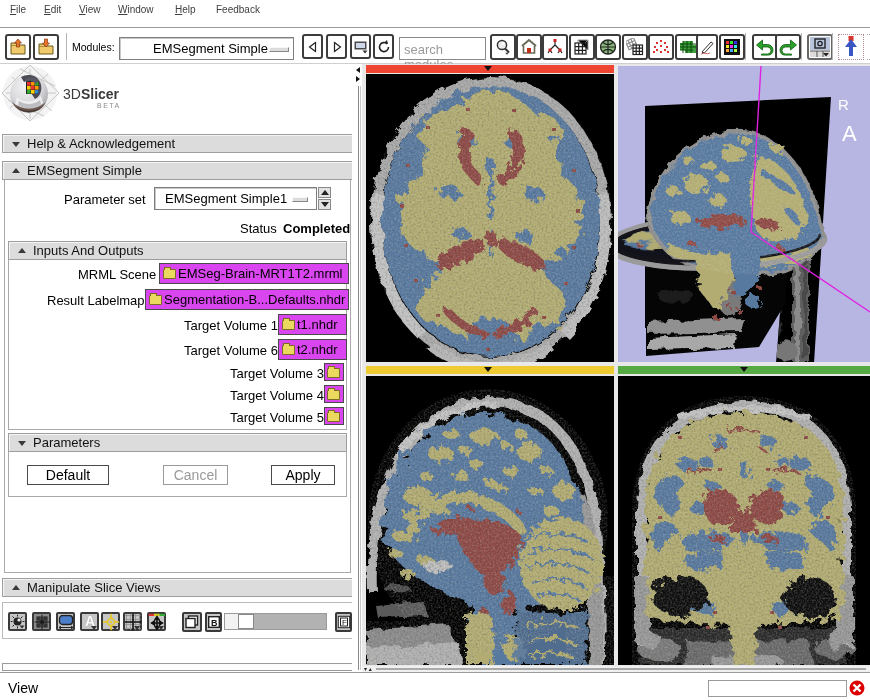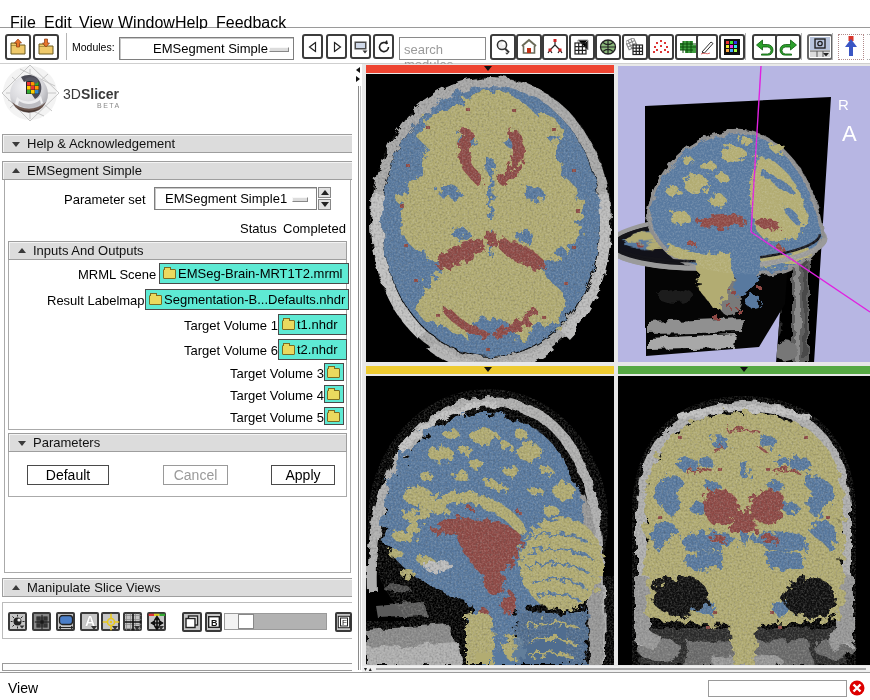--- a/index.html
+++ b/index.html
@@ -1,34 +1,34 @@
 <!DOCTYPE html>
 <html><head>
 <meta charset="utf-8">
 <style>
 * { margin:0; padding:0; box-sizing:border-box; }
 html,body { width:870px; height:700px; background:#fff; font-family:"Liberation Sans", sans-serif; overflow:hidden; position:relative; }
 .abs { position:absolute; }
 
 #menubar { position:absolute; left:0; top:0; width:870px; height:28px; background:#fff; border-bottom:1px solid #9a9a9a; }
-#menubar span { position:absolute; top:14px; font-size:16px; color:#000000; }
+#menubar span { position:absolute; top:4px; font-size:10px; color:#404040; }
 u { text-decoration:underline; }
 
 #toolbar { position:absolute; left:0; top:29px; width:870px; height:35px; background:#fff; border-bottom:1px solid #cfcfcf; }
 .tbtn { position:absolute; top:5px; width:26px; height:26px; background:#fff; border:2px solid #3c3c3c; border-radius:3px; }
 .tsep { position:absolute; top:4px; width:1px; height:27px; background:#b5b5b5; }
 .tbtn svg { position:absolute; left:50%; top:50%; transform:translate(-50%,-50%); }
 
 #lpanel { position:absolute; left:0; top:64px; width:352px; height:609px; background:#fff; }
 .hdr { position:absolute; left:2px; width:351px; height:19px; background:#dcdcdc; border:1px solid #9e9e9e; box-shadow:inset 1px 1px 0 #f4f4f4; font-size:13px; color:#111; line-height:17px; padding-left:24px; }
 .tri { position:absolute; left:9px; width:0; height:0; border-left:4.5px solid transparent; border-right:4.5px solid transparent; }
 .tri.dn { top:7px; border-top:5px solid #3a3a3a; }
 .tri.up { top:6px; border-bottom:5px solid #3a3a3a; }
 .lbl { position:absolute; font-size:13px; color:#000; white-space:nowrap; }
-.fbtn { position:absolute; background:#5eead4; border:1px solid #4a4a4a; font-size:13px; color:#000; white-space:nowrap; }
+.fbtn { position:absolute; background:#d946ef; border:1px solid #4a4a4a; font-size:13px; color:#000; white-space:nowrap; }
 .fold { position:relative; display:inline-block; width:13px; height:10px; background:#ead95e; border:1px solid #7c6c22; border-radius:1px; vertical-align:-1px; margin-right:2px; }
 .fold:before { content:""; position:absolute; left:0px; top:-3px; width:5px; height:2px; background:#ead95e; border:1px solid #7c6c22; border-bottom:none; }
 .pbtn { position:absolute; height:20px; background:#fff; border:1px solid #4a4a4a; font-size:14px; color:#000; text-align:center; line-height:18px; }
 .sbtn { position:absolute; top:548px; width:19px; height:19px; background:#c6c6c6; border:2px solid #3a3a3a; border-radius:2px; }
 .sbtn svg { position:absolute; left:50%; top:50%; transform:translate(-50%,-50%); }
 .ddm { position:absolute; right:0px; bottom:-1px; width:0; height:0; border-left:3px solid transparent; border-right:3px solid transparent; border-top:4px solid #333; }
 
 #views { position:absolute; left:362px; top:64px; width:508px; height:608px; background:#e8e8e8; }
 .colbar { position:absolute; height:8px; }
 .vmark { position:absolute; width:0; height:0; border-left:4px solid transparent; border-right:4px solid transparent; border-top:5px solid #111; }
@@ -279,21 +279,21 @@
     <div class="abs" style="left:137px;top:9px;width:16px;height:5px;background:#dcdcdc;border:1px solid #888;border-top-color:#f8f8f8;border-left-color:#f8f8f8;"></div>
   </div>
   <div class="abs" style="left:318px;top:123px;width:13px;height:11px;background:#e2e2e2;border:1px solid #888;">
       <div style="position:absolute;left:2px;top:2px;width:0;height:0;border-left:4px solid transparent;border-right:4px solid transparent;border-bottom:5px solid #222;"></div>
     </div>
   <div class="abs" style="left:318px;top:135px;width:13px;height:11px;background:#e2e2e2;border:1px solid #888;">
       <div style="position:absolute;left:2px;top:2px;width:0;height:0;border-left:4px solid transparent;border-right:4px solid transparent;border-top:5px solid #222;"></div>
     </div>
 
   <span class="lbl" style="left:240px;top:157px;">Status</span>
-    <span class="lbl" style="left:283px;top:157px;">Completed</span>
+    <span class="lbl" style="left:283px;top:157px;font-weight:bold;">Completed</span>
 
   <div class="abs" style="left:8px;top:177px;width:339px;height:189px;border:1px solid #aaa;"></div>
   <div class="hdr" style="left:8px;top:177px;width:339px;"><div class="tri up"></div>Inputs And Outputs</div>
 
   <span class="lbl" style="left:78px;top:203px;">MRML Scene</span>
   <div class="fbtn" style="left:159px;top:199px;width:190px;height:21px;padding:2px 0 0 3px;"><span class="fold"></span>EMSeg-Brain-MRT1T2.mrml</div>
   <span class="lbl" style="left:47px;top:229px;">Result Labelmap</span>
   <div class="fbtn" style="left:145px;top:225px;width:204px;height:21px;padding:2px 0 0 3px;"><span class="fold"></span>Segmentation-B...Defaults.nhdr</div>
   <span class="lbl" style="left:184px;top:254px;">Target Volume 1</span>
   <div class="fbtn" style="left:278px;top:250px;width:69px;height:21px;padding:2px 0 0 3px;"><span class="fold"></span>t1.nhdr</div>

